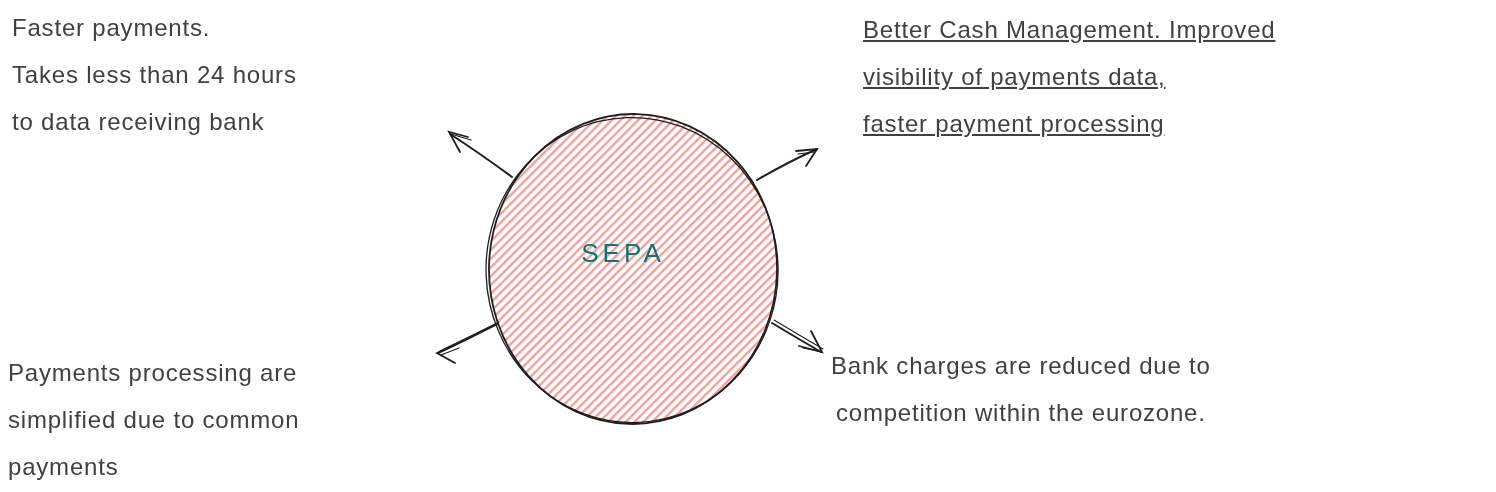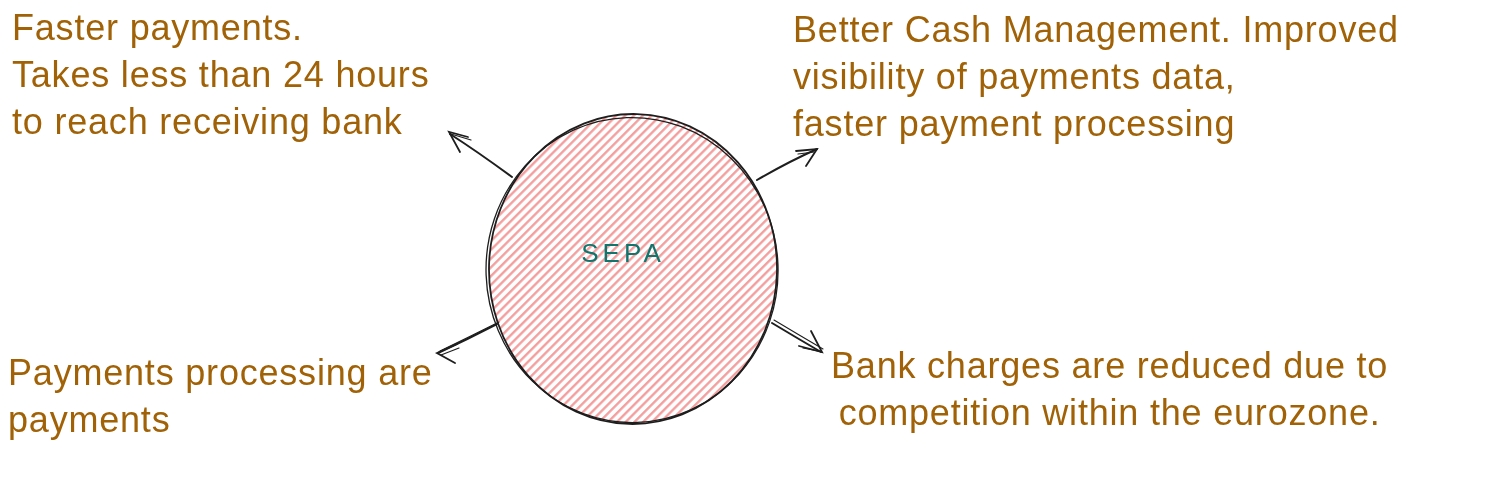--- a/index.html
+++ b/index.html
@@ -18,25 +18,25 @@
   }
   .svg-layer {
     position: absolute;
     left: 0;
     top: 0;
     width: 1496px;
     height: 492px;
   }
   .note {
     position: absolute;
-    font-size: 36px;
+    font-size: 24px;
     line-height: 47px;
     letter-spacing: 0.8px;
     white-space: nowrap;
-    color: #a16207;
+    color: #404040;
   }
   .center-label {
     position: absolute;
     left: 553px;
     top: 238px;
     width: 140px;
     text-align: center;
     font-size: 26px;
     letter-spacing: 4px;
     font-weight: 500;
@@ -86,31 +86,32 @@
       <path d="M799,346 L822,352 L811,331" stroke-width="1.8"></path>
       <path d="M803,348 L818,351" stroke-width="1.2"></path>
     </g>
   </svg>
 
   <div class="center-label">SEPA</div>
 
   <div class="note" style="left:12px; top:4px;">
     <div>Faster payments.</div>
     <div>Takes less than 24 hours</div>
-    <div>to reach receiving bank</div>
+    <div>to data receiving bank</div>
   </div>
 
-  <div class="note" style="left:793px; top:6px;">
+  <div class="note" style="left:863px; top:6px;text-decoration:underline;">
     <div>Better Cash Management. Improved</div>
     <div>visibility of payments data,</div>
     <div>faster payment processing</div>
   </div>
 
   <div class="note" style="left:8px; top:349px;">
     <div>Payments processing are</div>
+    <div>simplified due to common</div>
     <div>payments</div>
   </div>
 
   <div class="note" style="left:831px; top:342px;text-align:center;">
     <div>Bank charges are reduced due to</div>
     <div>competition within the eurozone.</div>
   </div>
 
 </div>
 

